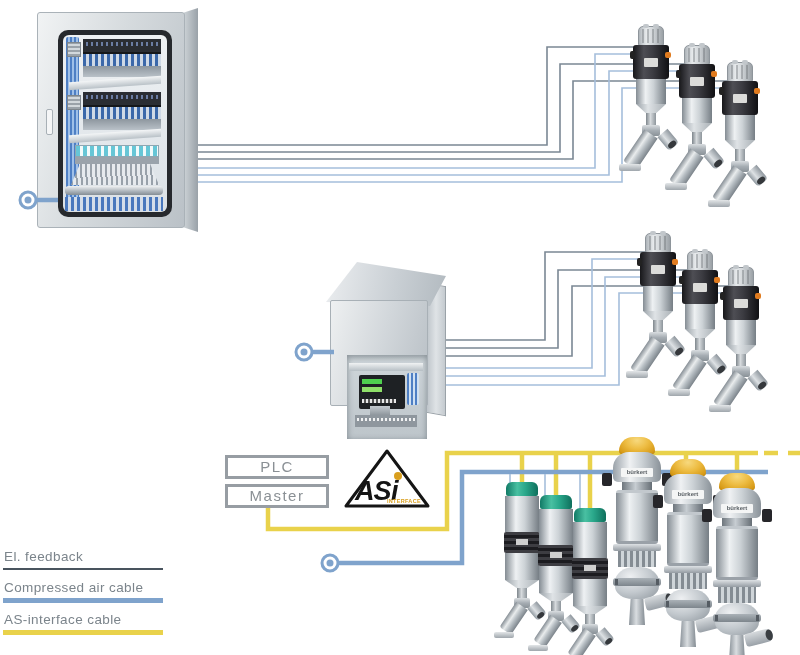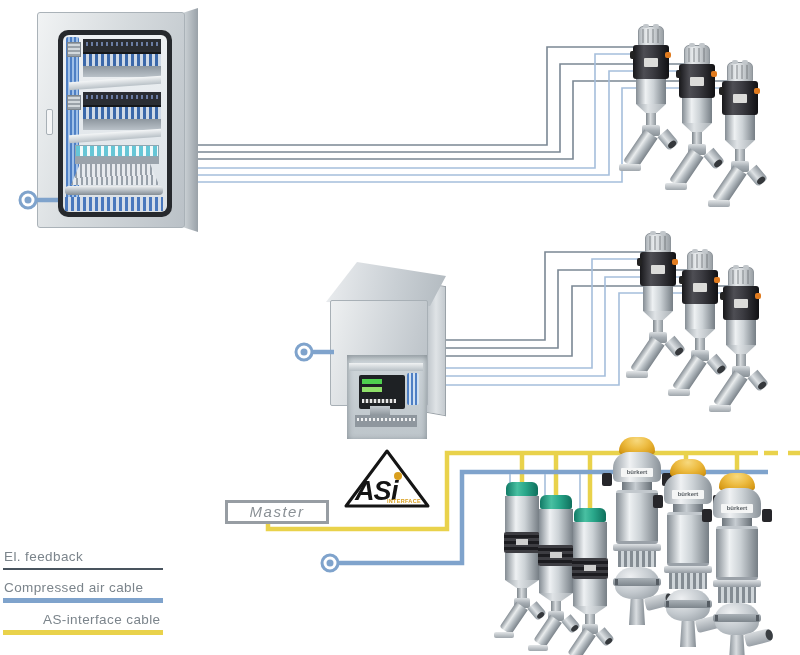--- a/index.html
+++ b/index.html
@@ -163,29 +163,29 @@
     box-shadow:41px 0 0 #555c63; }
   .vc-outlet { left:44px; top:158px; width:28px; height:13px; transform:rotate(-14deg);
     border-radius:3px 6px 6px 3px; background:linear-gradient(180deg,#d6dadd,#9aa1a8); }
   .vc-outlet::after { content:""; position:absolute; right:0; top:1px; width:7px; height:11px; background:#3a3e42; border-radius:50%; }
   .vc-foot { left:28px; top:162px; width:16px; height:26px; clip-path:polygon(10% 0,90% 0,100% 100%,0 100%);
     background:linear-gradient(90deg,#8b939a,#d9dde0 45%,#848c93); }
 
   
   .pbox { left:225px; width:104px; height:24px; border:3px solid var(--box-border,#979da3); background:#fff;
     color:var(--box-text,#8a9095); font-size:15px; letter-spacing:1.5px; text-align:center; line-height:18px; }
-  .pbox.plc { top:455px; } .pbox.master { top:500px;font-style:italic; }
+  .pbox.plc { top:455px; } .pbox.master { top:484px; }
 
   
   .leg-label { left:4px; width:220px; color:var(--legend-text,#7b848b); font-size:13.5px; letter-spacing:.4px; }
   .leg-line { left:3px; width:160px; }
   .ll-1 { top:568px; height:2px; background:var(--feedback-dark,#49545e); }
   .ll-2 { top:598px; height:5px; background:var(--air-blue,#7fa3cc); }
   .ll-3 { top:630px; height:5px; background:var(--asi-yellow,#e9d24b); }
-  .lt-1 { top:549px; } .lt-2 { top:580px; } .lt-3 { top:612px;margin-left:39px; }
+  .lt-1 { top:549px; } .lt-2 { top:580px; } .lt-3 { top:612px; }
 
   .asi-main { font-weight:bold; font-style:italic; font-size:27px; fill:#141414; letter-spacing:-1px; }
   .asi-sub { font-weight:bold; font-size:5.5px; fill:var(--asi-gold,#d99f1e); letter-spacing:.3px; }
 </style>
 </head>
 <body>
 
 <div class="canvas">
 
   <svg class="wires" width="800" height="655">
@@ -360,20 +360,23 @@
     </div>
     <div class="va-steel"></div>
     <div class="va-taper"></div>
     <div class="va-stem"></div>
     <div class="va-hex"></div>
     <div class="va-pipe"></div>
     <div class="va-flange"></div>
     <div class="va-stub"></div>
   </div>
 
+  <div class="pbox plc comp">
+    <span>PLC</span>
+  </div>
   <div class="pbox master comp">
     <span>Master</span>
   </div>
 
   <svg class="comp" style="left:342px; top:446px;" width="90" height="66">
     <path d="M45 5 L86 60 L4 60 Z" fill="#fff" stroke="#151515" stroke-width="3" stroke-linejoin="round"></path>
     <text x="13" y="54" class="asi-main">AS</text>
     <text x="49" y="54" class="asi-main">i</text>
     <circle cx="56" cy="30" r="4" fill="var(--asi-gold,#d99f1e)"></circle>
     <text x="45" y="57" class="asi-sub">INTERFACE</text>

